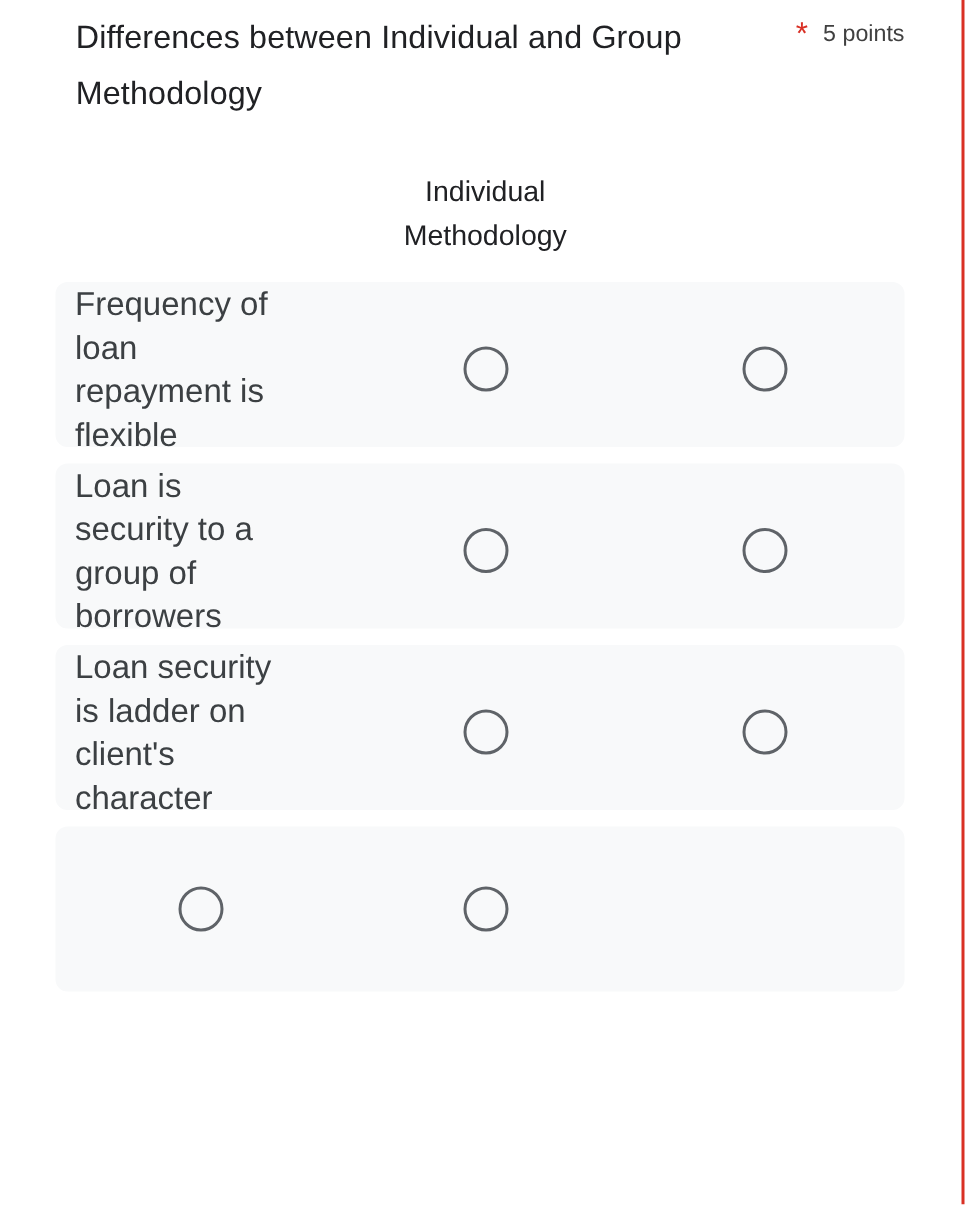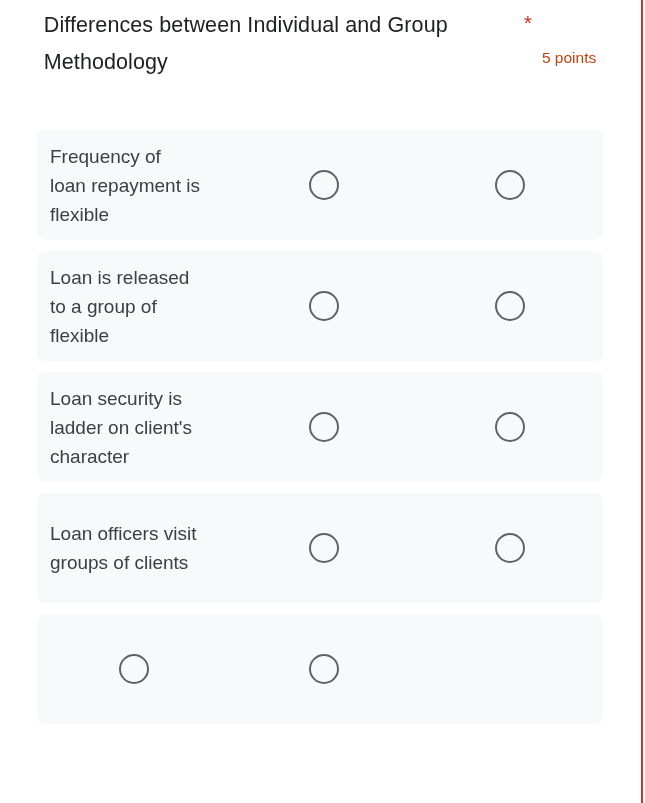--- a/index.html
+++ b/index.html
@@ -17,21 +17,21 @@
     background: #d93025;
   }
   .content {
     position: absolute;
     left: 37px; top: 0;
     width: 566px;
   }
   
   .q-header {
     display: flex;
-    justify-content: center;
+    justify-content: flex-end;
     align-items: flex-start;
     padding-top: 7px;
   }
   .q-title {
     width: 480px;
     font-size: 21.5px;
     line-height: 37px;
     color: #202124;
     letter-spacing: 0.1px;
   }
@@ -41,24 +41,23 @@
     gap: 10px;
     padding-top: 3px;
     white-space: nowrap;
   }
   .required-asterisk {
     color: #d93025;
     font-size: 21px;
     line-height: 26px;
   }
   .points {
-    color: #c2410c;
+    color: #404040;
     font-size: 15.5px;
     line-height: 26px;
-    margin-top: 35px;
   }
   
   .grid-header {
     display: grid;
     grid-template-columns: 193px 187px 186px;
     margin-top: 33px;
   }
   .col-header {
     text-align: center;
     font-size: 19px;
@@ -74,21 +73,21 @@
     display: grid;
     grid-template-columns: 193px 187px 186px;
     align-items: center;
     height: 110px;
     background: #f8f9fa;
     border-radius: 8px;
     margin-bottom: 11px;
   }
   .row-label {
     padding-left: 13px;
-    font-size: 19px;
+    font-size: 22px;
     line-height: 29px;
     color: #3c4043;
   }
   .row-label span {
     display: inline-block;
     max-width: 150px;
   }
   .radio-cell {
     display: flex;
     justify-content: center;
@@ -112,39 +111,42 @@
   <div class="q-header">
     <div class="q-title">Differences between Individual and Group Methodology</div>
     <div class="q-meta">
       <span class="required-asterisk">*</span>
       <span class="points">5 points</span>
     </div>
   </div>
 
   <div class="grid-header">
     <div></div>
+    <div class="col-header">
+      <span>Individual Methodology</span>
+    </div>
   </div>
 
   <div class="rows">
 
     <div class="row-card">
       <div class="row-label">
         <span>Frequency of loan repayment is flexible</span>
       </div>
       <div class="radio-cell">
         <div class="radio"></div>
       </div>
       <div class="radio-cell">
         <div class="radio"></div>
       </div>
     </div>
 
     <div class="row-card">
       <div class="row-label">
-        <span>Loan is released to a group of flexible</span>
+        <span>Loan is security to a group of borrowers</span>
       </div>
       <div class="radio-cell">
         <div class="radio"></div>
       </div>
       <div class="radio-cell">
         <div class="radio"></div>
       </div>
     </div>
 
     <div class="row-card">
@@ -152,31 +154,20 @@
         <span>Loan security is ladder on client's character</span>
       </div>
       <div class="radio-cell">
         <div class="radio"></div>
       </div>
       <div class="radio-cell">
         <div class="radio"></div>
       </div>
     </div>
 
-    <div class="row-card">
-      <div class="row-label">
-        <span>Loan officers visit groups of clients</span>
-      </div>
-      <div class="radio-cell">
-        <div class="radio"></div>
-      </div>
-      <div class="radio-cell">
-        <div class="radio"></div>
-      </div>
-    </div>
 
     <div class="row-card">
       <div class="radio-cell">
         <div class="radio"></div>
       </div>
       <div class="radio-cell">
         <div class="radio"></div>
       </div>
     </div>
 

